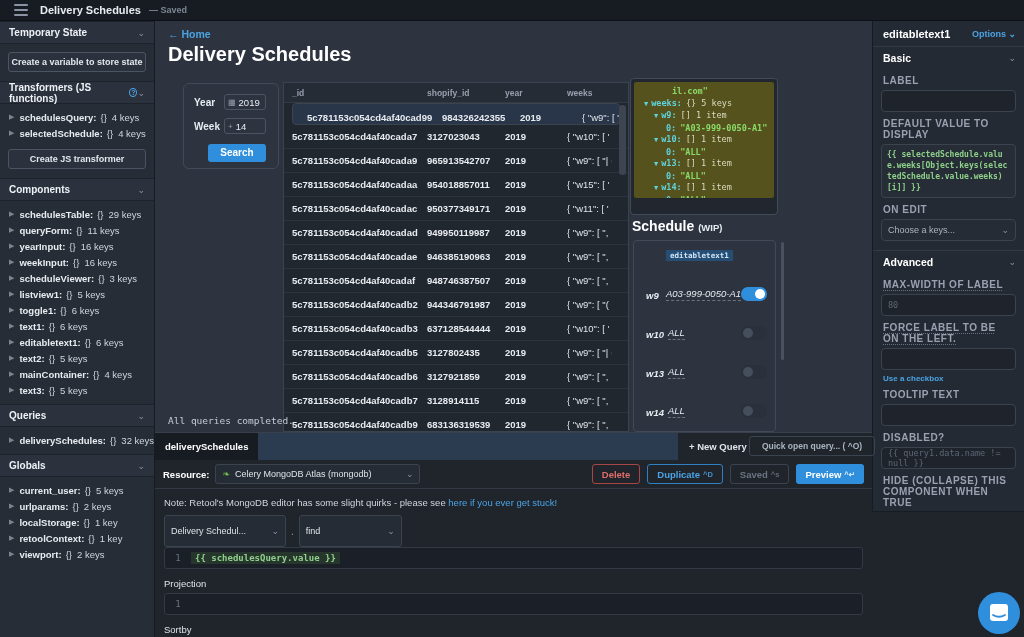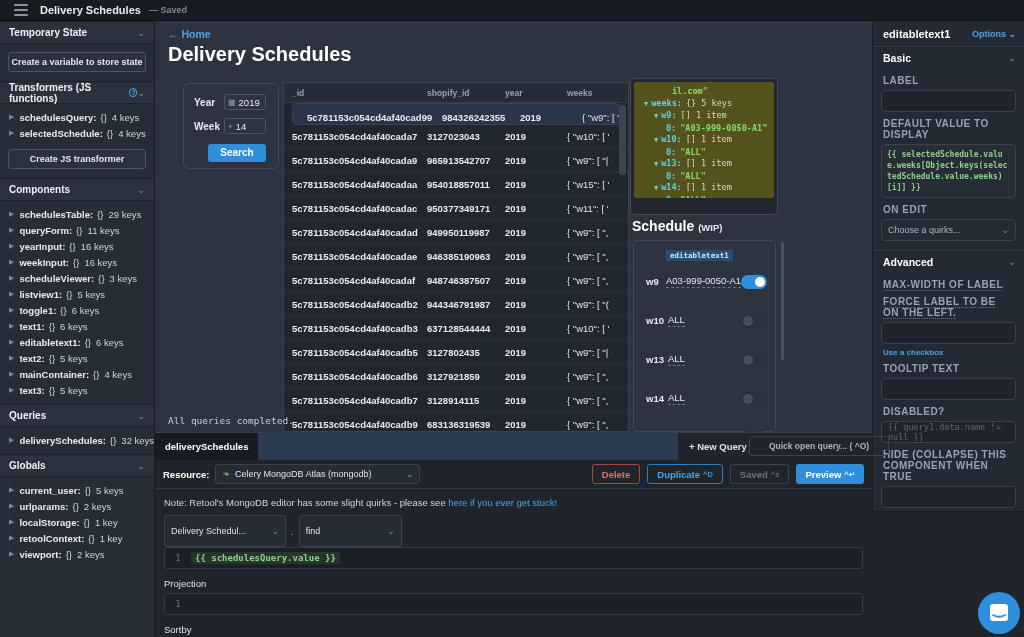--- a/index.html
+++ b/index.html
@@ -94,21 +94,21 @@
   .jmeta { color:#d9dcc2; margin-right:4px; }
   .jval { color:#8ada6a; font-weight:bold; }
 
   
   .sched-head { position:absolute; left:477px; top:197px; font-size:14px; font-weight:bold; color:#fff; }
   .sched-head small { font-size:9.5px; font-weight:bold; color:#e8ecf1; }
   .sched-card { position:absolute; left:478px; top:219px; width:143px; height:192px;
     border:1px solid #414a57; border-radius:4px; padding:3px 8px 0 12px; }
   .sel-tag { display:inline-block; margin-left:20px; background:#264e74; color:#cfe6fa;
     font-family:"DejaVu Sans Mono", monospace; font-size:7.5px; font-weight:bold; padding:1px 4px; }
-  .srow { display:flex; align-items:center; height:39px; }
+  .srow { display:flex; align-items:flex-end; height:39px;font-style:italic; }
   .swk { width:22px; font-size:9.5px; font-weight:bold; color:#e8ecf1; }
   .sval { font-size:9.5px; color:#e8ecf1; border-bottom:1px dashed #6b7480; padding-bottom:1px;
     margin-right:auto; cursor:text; white-space:nowrap; }
   .stoggle { width:26px; height:14px; border-radius:7px; background:#2a313c; position:relative;
     cursor:pointer; flex-shrink:0; }
   .stoggle .knob { position:absolute; left:2px; top:2px; width:10px; height:10px; border-radius:50%; background:#454f5c; }
   .stoggle.on { background:#2f8fdd; }
   .stoggle.on .knob { left:auto; right:2px; background:#fff; }
   .sched-scroll { position:absolute; left:626px; top:221px; width:3px; height:118px; background:#4a5260; border-radius:2px; }
 
@@ -138,21 +138,21 @@
 
   
   #qpanel { position:absolute; left:155px; top:432px; width:717px; height:205px; background:#20252c;
     border-top:1px solid #39404d; z-index:45; }
   .tabstrip { height:27px; display:flex; align-items:stretch; position:relative; }
   .strip-bg { position:absolute; left:103px; top:0; width:420px; height:27px; background:#2b3c50; }
   .qtab { width:103px; background:#171c23; display:flex; align-items:center; padding-left:10px;
     font-size:9.5px; font-weight:bold; color:#fff; position:relative; z-index:2; cursor:pointer; }
   .newq { position:absolute; left:534px; top:0; height:27px; display:flex; align-items:center;
     font-size:9.5px; color:#dfe4ea; font-weight:bold; cursor:pointer; }
-  .quickopen { position:absolute; left:594px; top:3px; width:140px; height:20px; border:1px solid #3a4350;
+  .quickopen { position:absolute; left:594px; top:3px; width:126px; height:20px; border:1px solid #3a4350;
     border-radius:3px; display:flex; align-items:center; justify-content:center; font-size:8.5px;
     color:#aab3c0; font-weight:bold; cursor:pointer; }
   .toolrow { height:29px; display:flex; align-items:center; padding:0 8px; border-bottom:1px solid #333a45; }
   .res-lab { font-size:9.5px; font-weight:bold; color:#fff; margin-right:6px; }
   .res-sel { width:205px; height:20px; background:#262c35; border:1px solid #3b434f; border-radius:3px;
     display:flex; align-items:center; padding:0 6px; cursor:pointer; }
   .res-sel .leaf { color:#6fc24a; font-size:9px; margin-right:5px; }
   .res-sel .tx { font-size:9px; color:#dfe4ea; }
   .res-sel .chev { margin-left:auto; color:#8a93a2; font-size:9px; }
   .toolrow .spacer { margin-left:auto; }
@@ -616,29 +616,32 @@
   <div class="insp-sec">
     <b>Basic</b>
     <span class="chev">⌄</span>
   </div>
   <div class="lbl">LABEL</div>
   <div class="inp"></div>
   <div class="lbl">DEFAULT VALUE TO DISPLAY</div>
   <div class="codebox">{{ selectedSchedule.value.weeks[Object.keys(selectedSchedule.value.weeks)[i]] }}</div>
   <div class="lbl">ON EDIT</div>
   <div class="sel">
-    <span class="tx">Choose a quirks...</span>
+    <span class="tx">Choose a keys...</span>
     <span class="chev">⌄</span>
   </div>
   <div class="insp-div"></div>
   <div class="insp-sec">
     <b>Advanced</b>
     <span class="chev">⌄</span>
   </div>
   <div class="lbl u">MAX-WIDTH OF LABEL</div>
+  <div class="inp">
+      <span class="ph">80</span>
+    </div>
   <div class="lbl u">FORCE LABEL TO BE ON THE LEFT.</div>
   <div class="inp"></div>
   <div class="link-sm">Use a checkbox</div>
   <div class="lbl">TOOLTIP TEXT</div>
   <div class="inp"></div>
   <div class="lbl">DISABLED?</div>
   <div class="inp">
       <span class="ph">{{ query1.data.name != null }}</span>
     </div>
   <div class="lbl" style="margin-right:6px">HIDE (COLLAPSE) THIS COMPONENT WHEN TRUE</div>

